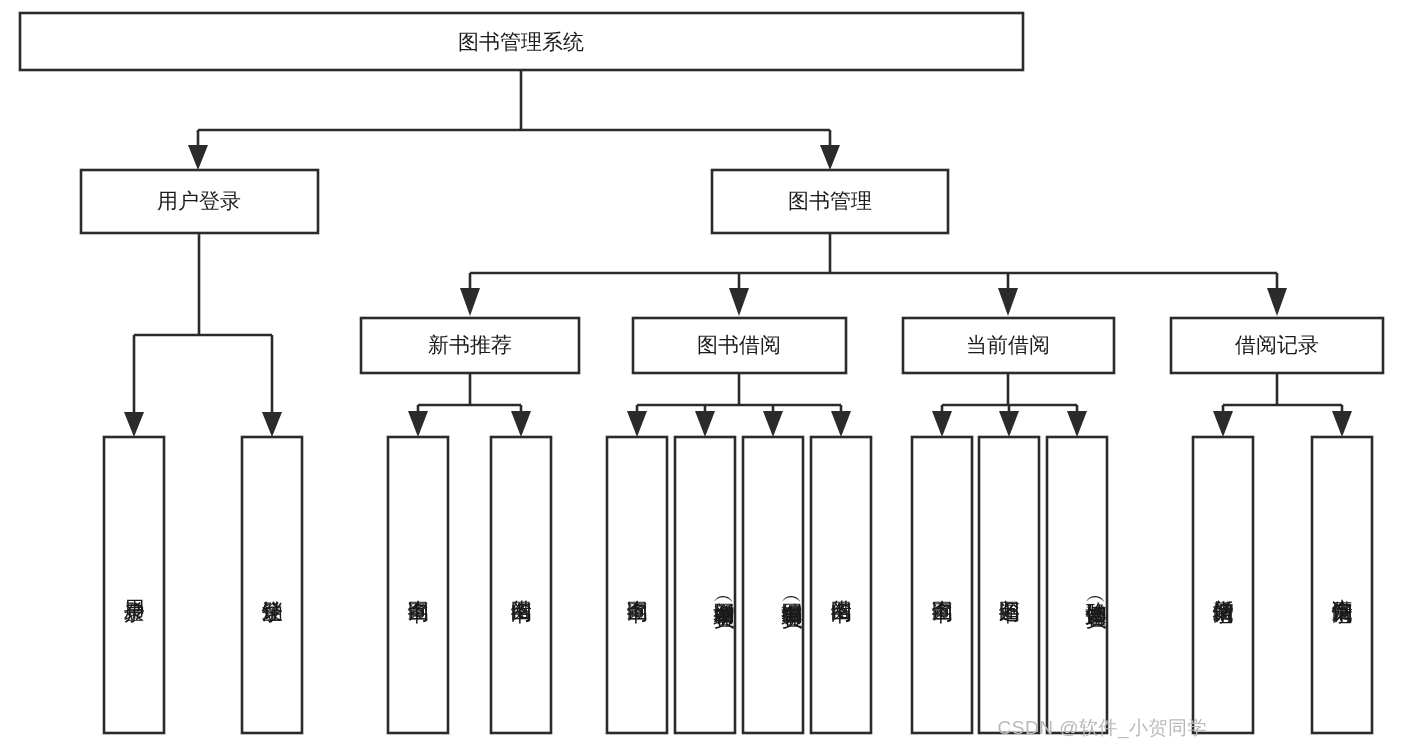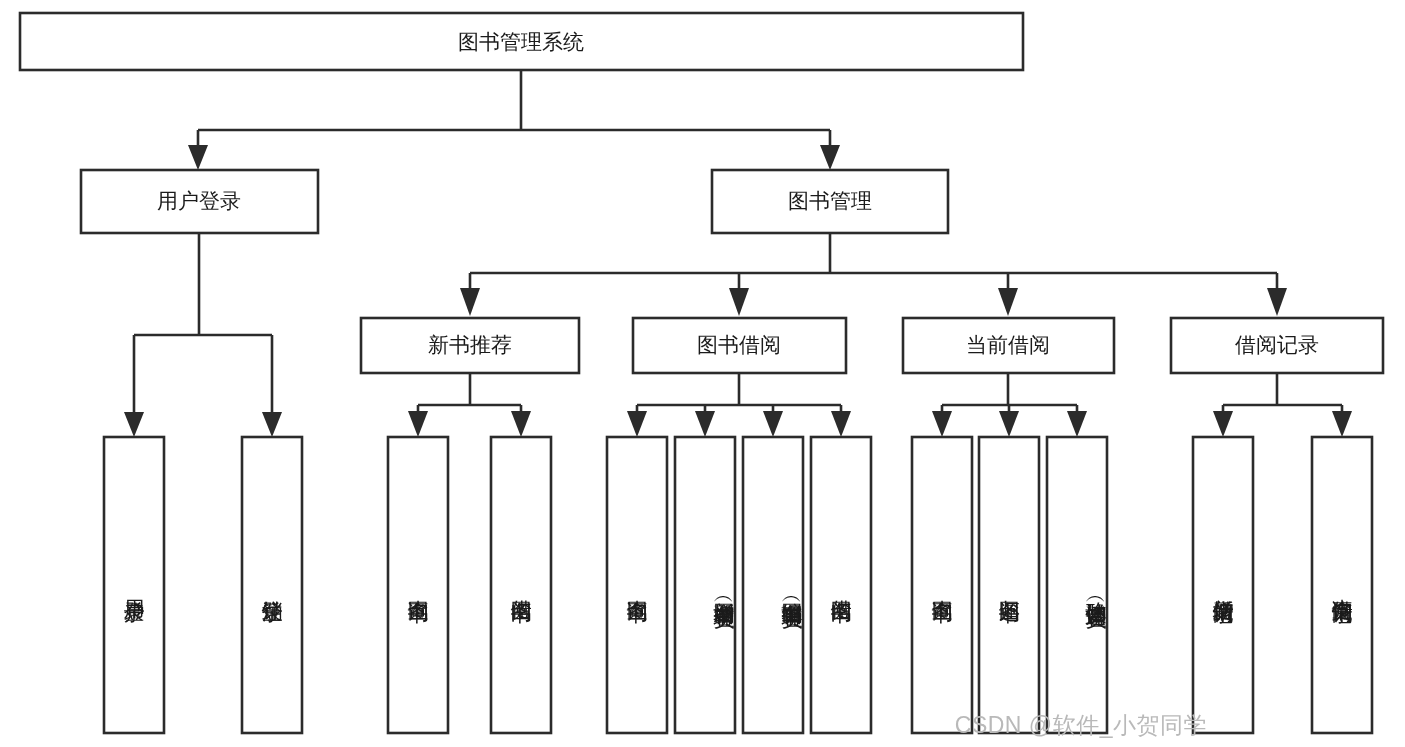--- a/index.html
+++ b/index.html
@@ -61,21 +61,21 @@
     align-items: center;
     justify-content: center;
     white-space: nowrap;
     user-select: none;
   }
   .watermark {
     position: absolute;
     right: 12px;
     bottom: 6px;
     font-family: "Liberation Sans", "DejaVu Sans", sans-serif;
-    font-size: 23px;
+    font-size: 19px;
     color: #b9b9b9;
     letter-spacing: 0.5px;
     white-space: nowrap;
     margin-left: 16px;
   }
 </style>
 </head>
 <body>
 
 <div id="diagram-root">

